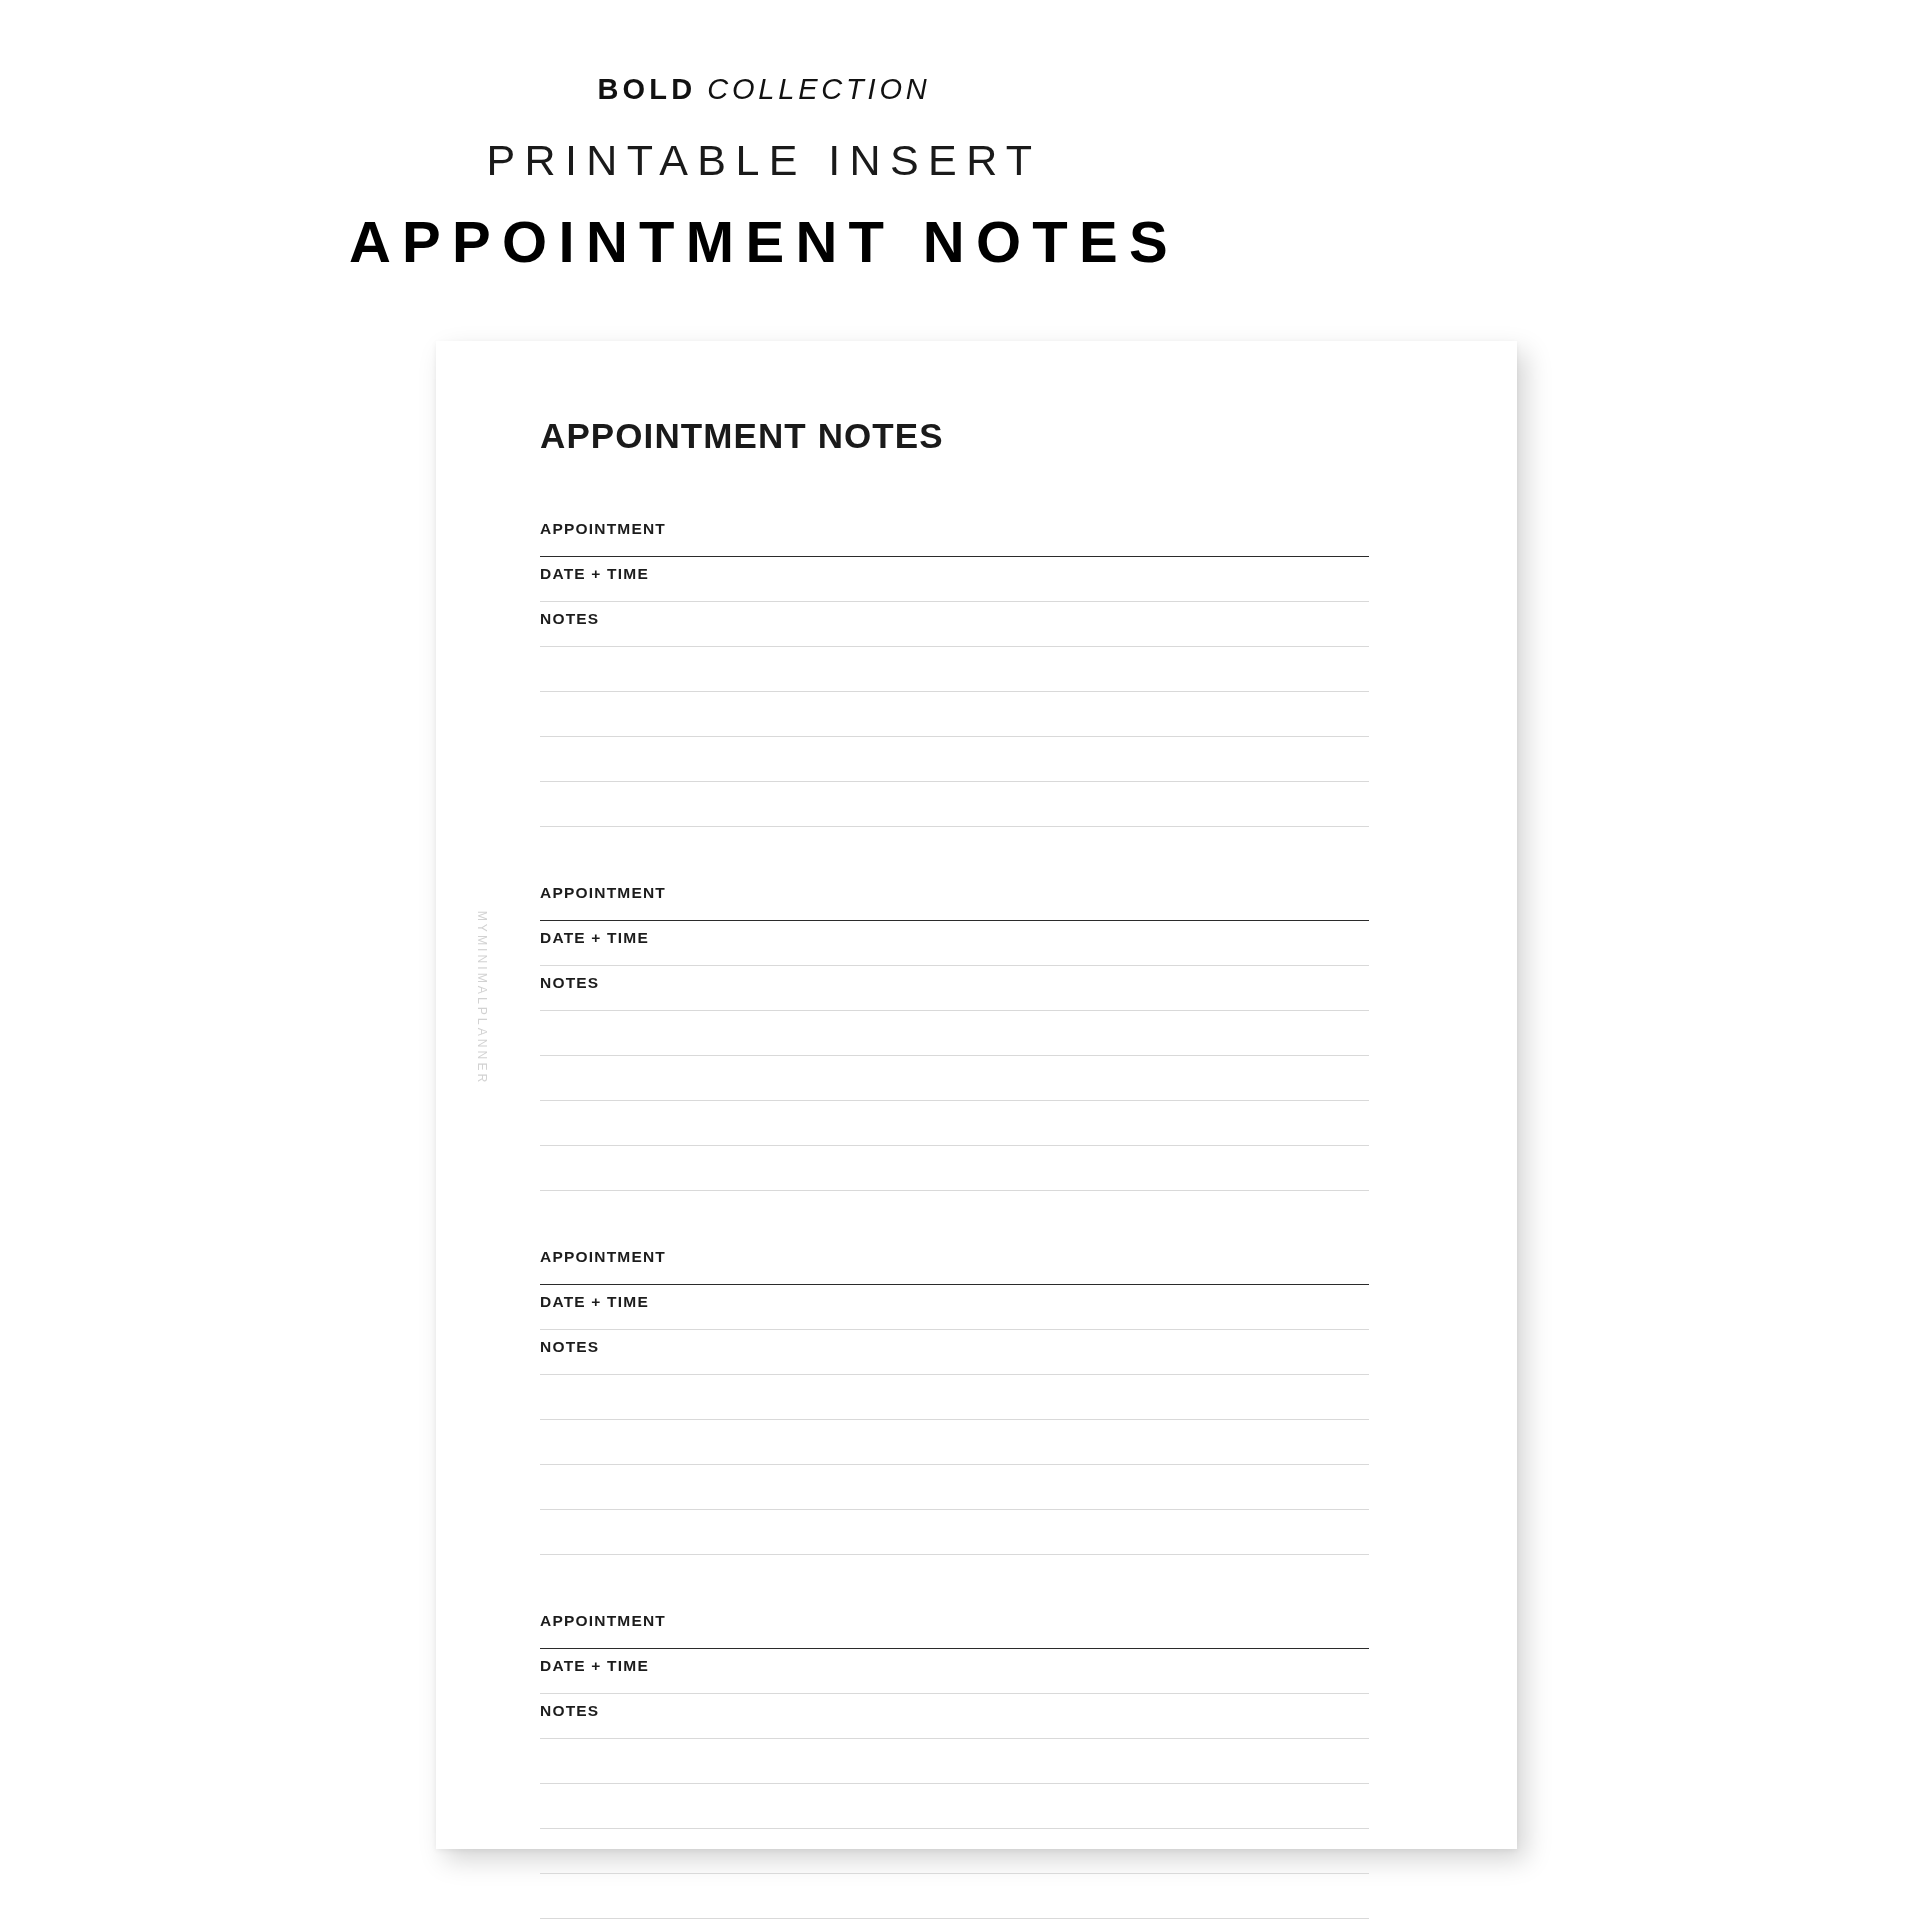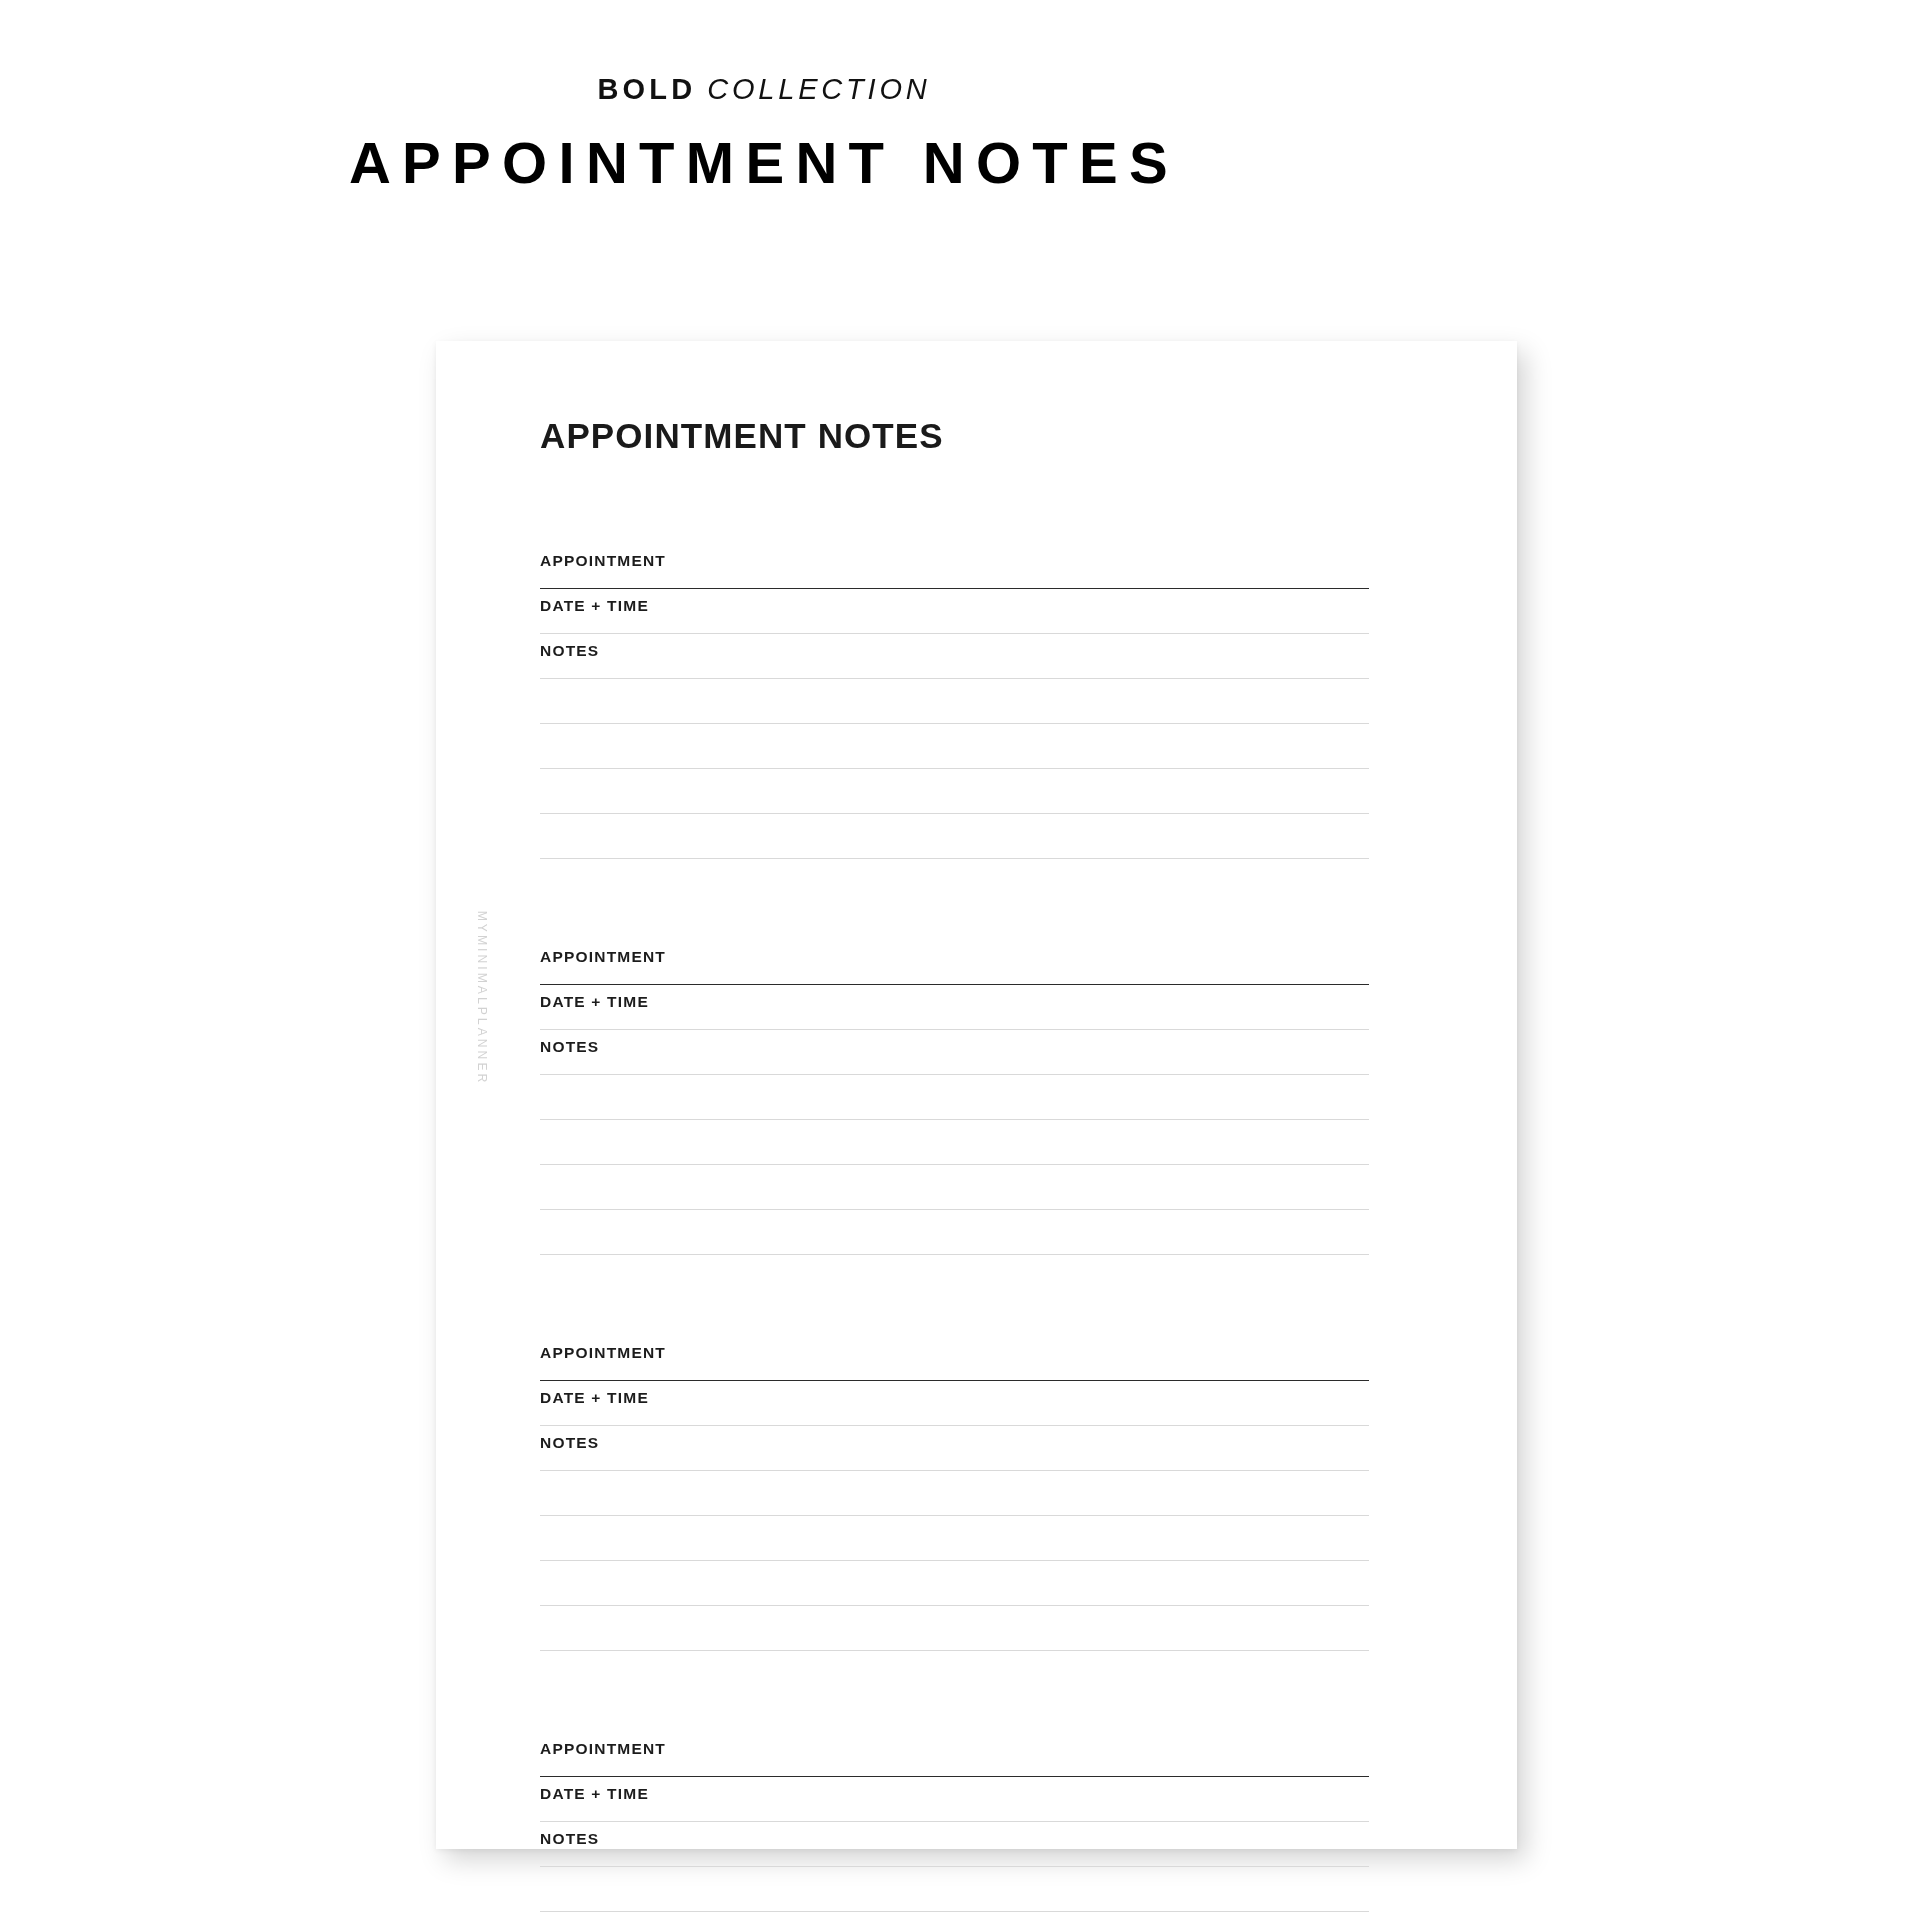--- a/index.html
+++ b/index.html
@@ -98,21 +98,20 @@
 
   
   .blocks {
     position: absolute;
     left: 104px;
     top: 171px;
     width: 829px;
   }
   .block {
     width: 829px;
-    margin-top: 32px;
   }
   .row {
     position: relative;
     height: 45px;
   }
   .row-label {
     position: absolute;
     left: 0;
     top: 7.5px;
     font-size: 15.5px;
@@ -145,20 +144,21 @@
   }
 </style>
 </head>
 <body>
 
 <div class="header">
   <div class="header-kicker">
     <span class="bold">BOLD</span>
     <span class="ital">COLLECTION</span>
   </div>
+  <div class="header-sub">PRINTABLE INSERT</div>
   <div class="header-title">APPOINTMENT NOTES</div>
 </div>
 
 <div class="sheet-wrap">
   <div class="sheet">
     <div class="sheet-title">APPOINTMENT NOTES</div>
 
     <div class="blocks">
 
       <div class="block">

